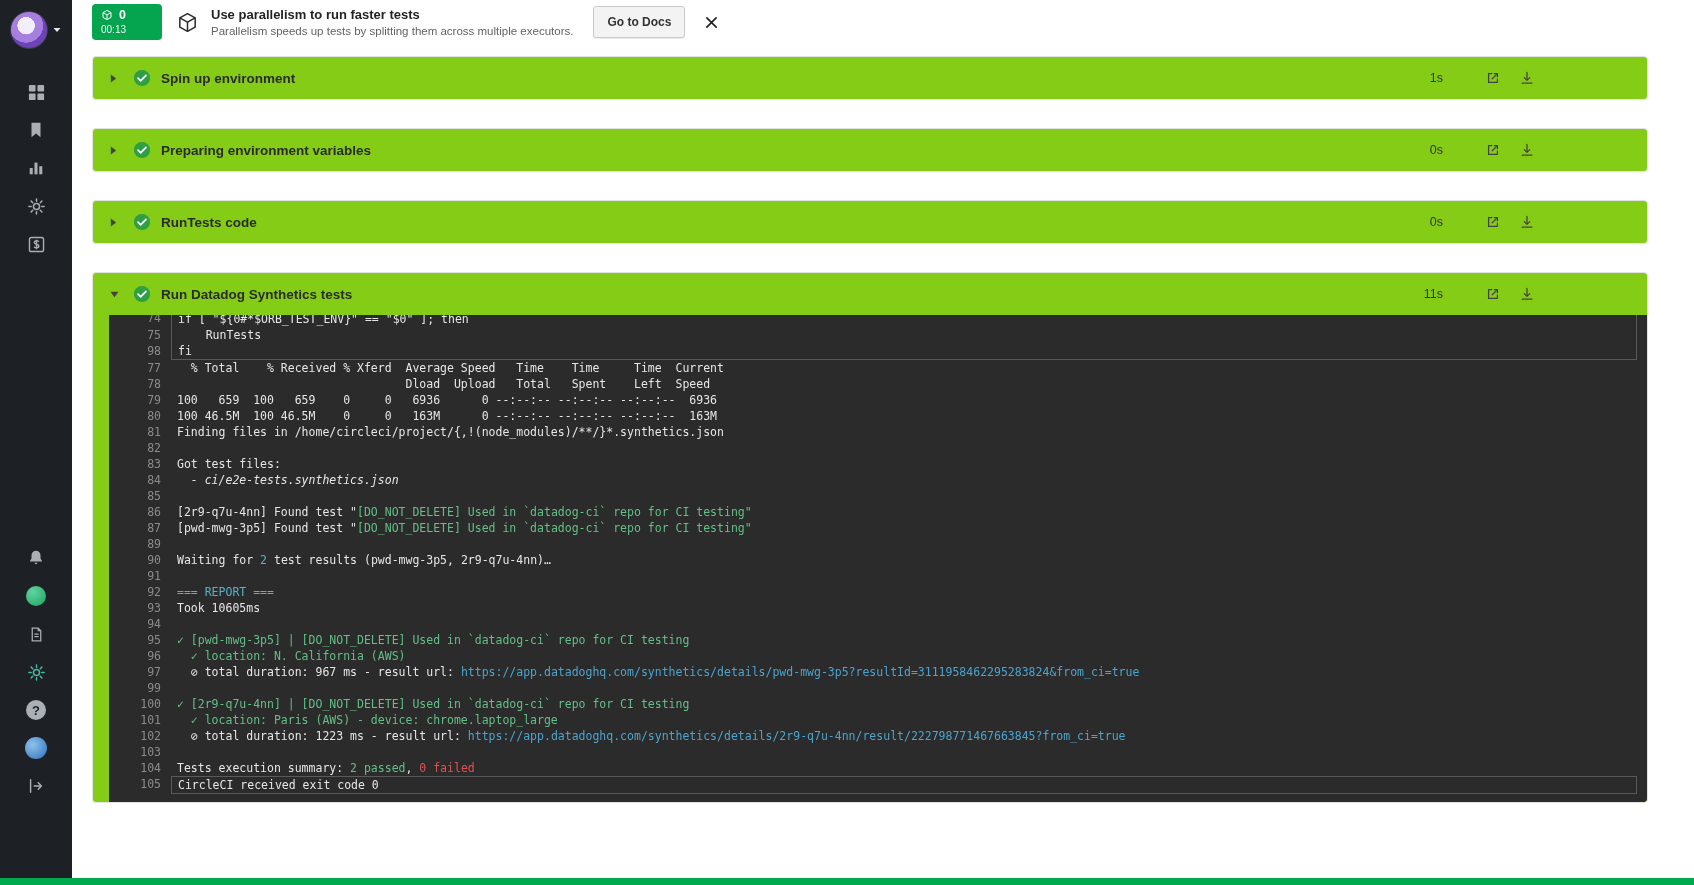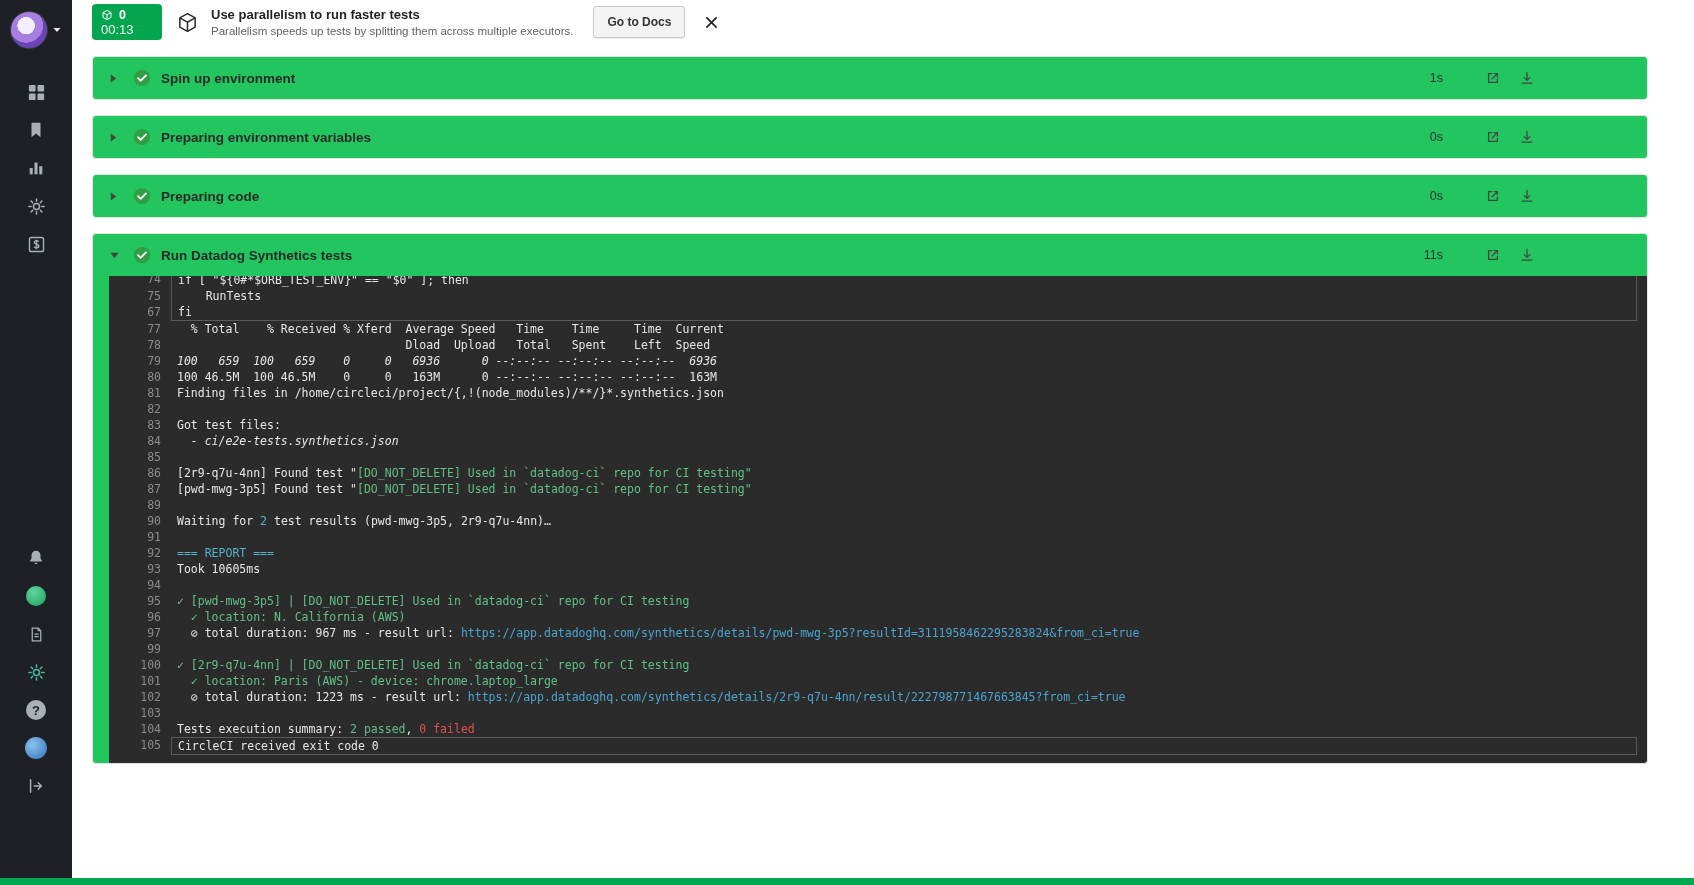--- a/index.html
+++ b/index.html
@@ -40,35 +40,35 @@
   
   .main { margin-left:72px; height:885px; overflow:hidden; }
 
   
   .banner-strip { height:44px; display:flex; align-items:center; padding-left:20px; background:#fff; }
   .credits-badge {
     background:#04a54e; color:#fff; border-radius:4px; height:36px; min-width:70px;
     display:flex; flex-direction:column; justify-content:center; padding:2px 9px; cursor:pointer;
   }
   .credits-top { display:flex; align-items:center; gap:6px; font-size:12.5px; font-weight:bold; line-height:13px; }
-  .credits-time { font-size:13px; line-height:12px; margin-top:2px; opacity:.95; }
+  .credits-time { font-size:10px; line-height:12px; margin-top:2px; opacity:.95; }
   .parallel-icon { color:#2b2b2b; margin:0 12px 0 14px; display:flex; }
   .banner-text { display:flex; flex-direction:column; justify-content:flex-start; }
   .banner-title { font-size:13px; font-weight:bold; color:#232323; line-height:15px; }
   .banner-sub { font-size:11.5px; color:#636363; line-height:14px; margin-top:2px; }
   .docs-btn {
     margin-left:20px; background:#f3f3f3; border:1px solid #c9c9c9; border-radius:3px;
     padding:8px 13px; font-size:12px; font-weight:bold; color:#333; cursor:pointer;
     box-shadow:0 1px 1px rgba(0,0,0,.08); font-family:inherit;
   }
   .banner-close { margin-left:16px; color:#222; cursor:pointer; display:flex; padding:4px; }
 
   
   .steps-list { padding:12px 46px 0 20px; }
-  .step-card { border:1px solid #e2e2e2; border-radius:4px; background:#22c55e; margin-bottom:15px; overflow:hidden; }
+  .step-card { border:1px solid #e2e2e2; border-radius:4px; background:#84cc16; margin-bottom:28px; overflow:hidden; }
   .step-header { height:42px; display:flex; align-items:center; padding:0 0 0 16px; cursor:pointer; }
   .chev { width:12px; display:flex; color:#444; margin-right:12px; }
   .check { display:flex; margin-right:10px; }
   .step-title { font-size:13.5px; font-weight:bold; color:#2b2b2b; }
   .step-right { margin-left:auto; display:flex; align-items:center; margin-right:112px; }
   .duration { font-size:12.5px; color:#333; margin-right:24px; }
   .icon-btn { display:flex; color:#444; cursor:pointer; margin-left:18px; }
 
   
   .terminal {
@@ -303,21 +303,21 @@
             <svg width="9" height="11" viewBox="0 0 10 12">
               <path d="M2 1.5l6 4.5-6 4.5z" fill="currentColor"></path>
             </svg>
           </span>
           <span class="check">
             <svg width="18" height="18" viewBox="0 0 20 20">
               <circle cx="10" cy="10" r="9" fill="#2F9E44"></circle>
               <path d="M5.6 10.2l2.9 2.9 5.9-6" stroke="#fff" stroke-width="2" fill="none" stroke-linecap="round" stroke-linejoin="round"></path>
             </svg>
           </span>
-          <span class="step-title">Preparing code</span>
+          <span class="step-title">RunTests code</span>
           <span class="step-right">
             <span class="duration">0s</span>
             <span class="icon-btn">
               <svg width="16" height="16" viewBox="0 0 20 20" fill="none" stroke="currentColor" stroke-width="1.6" stroke-linecap="round" stroke-linejoin="round">
                 <path d="M8.5 4.5H4.5v11h11v-4"></path>
                 <path d="M11.5 4.5h4v4"></path>
                 <path d="M15.5 4.5L9 11"></path>
               </svg>
             </span>
             <span class="icon-btn">
@@ -356,24 +356,24 @@
               <svg width="16" height="16" viewBox="0 0 20 20" fill="none" stroke="currentColor" stroke-width="1.6" stroke-linecap="round" stroke-linejoin="round">
                 <path d="M10 3v9M6.5 9.5L10 13l3.5-3.5"></path>
                 <path d="M4 16.5h12"></path>
               </svg>
             </span>
           </span>
         </div>
         <div class="terminal">
           <div class="tline box-top"><span class="lnum" style="color: rgb(139, 139, 139);">74</span><span class="lcontent"><span style="color: rgb(230, 230, 230);">if [ "${0#*$ORB_TEST_ENV}" == "$0" ]; then</span></span></div>
           <div class="tline box-mid"><span class="lnum" style="color: rgb(139, 139, 139);">75</span><span class="lcontent"><span style="color: rgb(230, 230, 230);">    RunTests</span></span></div>
-          <div class="tline box-bottom"><span class="lnum" style="color: rgb(139, 139, 139);">67</span><span class="lcontent"><span style="color: rgb(230, 230, 230);">fi</span></span></div>
+          <div class="tline box-bottom"><span class="lnum" style="color: rgb(139, 139, 139);">98</span><span class="lcontent"><span style="color: rgb(230, 230, 230);">fi</span></span></div>
           <div class="tline"><span class="lnum" style="color: rgb(139, 139, 139);">77</span><span class="lcontent"><span style="color: rgb(230, 230, 230);">  % Total    % Received % Xferd  Average Speed   Time    Time     Time  Current</span></span></div>
           <div class="tline"><span class="lnum" style="color: rgb(139, 139, 139);">78</span><span class="lcontent"><span style="color: rgb(230, 230, 230);">                                 Dload  Upload   Total   Spent    Left  Speed</span></span></div>
-          <div class="tline"><span class="lnum" style="color: rgb(139, 139, 139);">79</span><span class="lcontent"><span style="color: rgb(230, 230, 230); font-style: italic;">100   659  100   659    0     0   6936      0 --:--:-- --:--:-- --:--:--  6936</span></span></div>
+          <div class="tline"><span class="lnum" style="color: rgb(139, 139, 139);">79</span><span class="lcontent"><span style="color: rgb(230, 230, 230);">100   659  100   659    0     0   6936      0 --:--:-- --:--:-- --:--:--  6936</span></span></div>
           <div class="tline"><span class="lnum" style="color: rgb(139, 139, 139);">80</span><span class="lcontent"><span style="color: rgb(230, 230, 230);">100 46.5M  100 46.5M    0     0   163M      0 --:--:-- --:--:-- --:--:--  163M</span></span></div>
           <div class="tline"><span class="lnum" style="color: rgb(139, 139, 139);">81</span><span class="lcontent"><span style="color: rgb(230, 230, 230);">Finding files in /home/circleci/project/{,!(node_modules)/**/}*.synthetics.json</span></span></div>
           <div class="tline"><span class="lnum" style="color: rgb(139, 139, 139);">82</span><span class="lcontent"></span></div>
           <div class="tline"><span class="lnum" style="color: rgb(139, 139, 139);">83</span><span class="lcontent"><span style="color: rgb(230, 230, 230);">Got test files:</span></span></div>
           <div class="tline"><span class="lnum" style="color: rgb(139, 139, 139);">84</span><span class="lcontent"><span style="color: rgb(230, 230, 230); font-style: italic;">  - ci/e2e-tests.synthetics.json</span></span></div>
           <div class="tline"><span class="lnum" style="color: rgb(139, 139, 139);">85</span><span class="lcontent"></span></div>
           <div class="tline"><span class="lnum" style="color: rgb(139, 139, 139);">86</span><span class="lcontent"><span style="color: rgb(230, 230, 230);">[2r9-q7u-4nn] Found test "</span><span style="color: rgb(98, 192, 134);">[DO_NOT_DELETE] Used in `datadog-ci` repo for CI testing"</span></span></div>
           <div class="tline"><span class="lnum" style="color: rgb(139, 139, 139);">87</span><span class="lcontent"><span style="color: rgb(230, 230, 230);">[pwd-mwg-3p5] Found test "</span><span style="color: rgb(98, 192, 134);">[DO_NOT_DELETE] Used in `datadog-ci` repo for CI testing"</span></span></div>
           <div class="tline"><span class="lnum" style="color: rgb(139, 139, 139);">89</span><span class="lcontent"></span></div>
           <div class="tline"><span class="lnum" style="color: rgb(139, 139, 139);">90</span><span class="lcontent"><span style="color: rgb(230, 230, 230);">Waiting for </span><span style="color: rgb(83, 179, 203);">2</span><span style="color: rgb(230, 230, 230);"> test results (pwd-mwg-3p5, 2r9-q7u-4nn)…</span></span></div>

